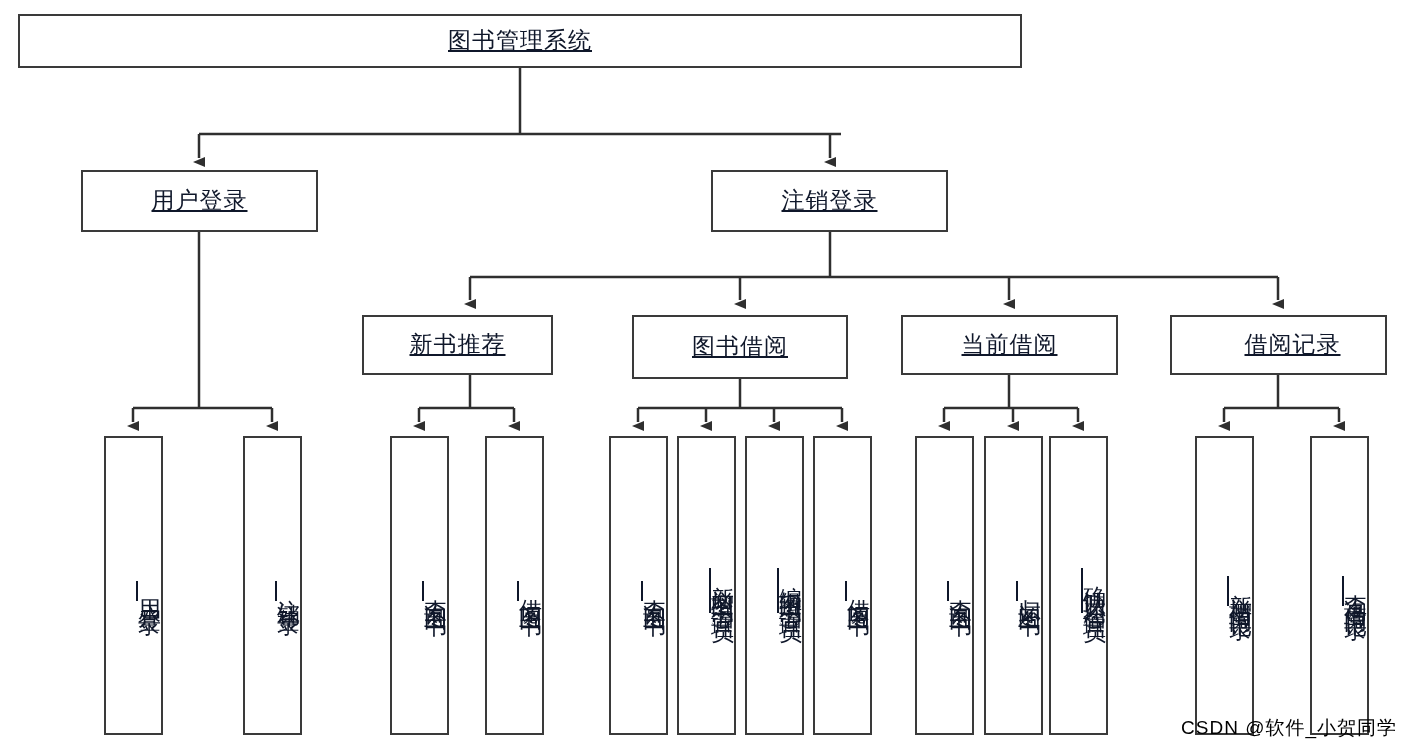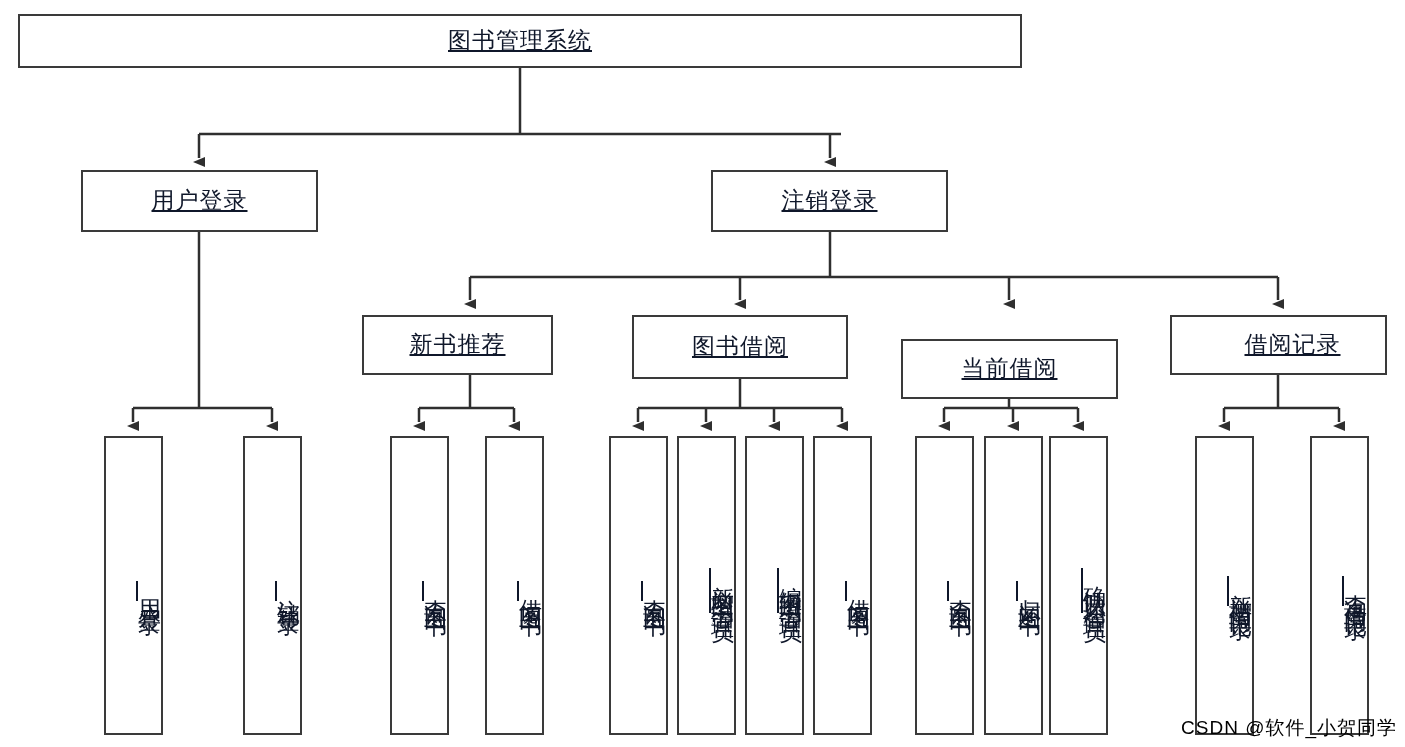--- a/index.html
+++ b/index.html
@@ -121,21 +121,21 @@
     </g>
   </svg>
 
   <div class="node root horiz" style="left: 18px; top: 14px; width: 1004px; height: 54px;">图书管理系统</div>
 
   <div class="node horiz" style="left: 81px; top: 170px; width: 237px; height: 62px;">用户登录</div>
   <div class="node horiz" style="left: 711px; top: 170px; width: 237px; height: 62px;">注销登录</div>
 
   <div class="node horiz" style="left: 362px; top: 315px; width: 191px; height: 60px;">新书推荐</div>
   <div class="node horiz" style="left: 632px; top: 315px; width: 216px; height: 64px;">图书借阅</div>
-  <div class="node horiz" style="left: 901px; top: 315px; width: 217px; height: 60px; margin-top: 24px;">当前借阅</div>
+  <div class="node horiz" style="left: 901px; top: 315px; width: 217px; height: 60px;">当前借阅</div>
   <div class="node horiz" style="left: 1170px; top: 315px; width: 217px; height: 60px; padding-left: 28px;">借阅记录</div>
 
   <div class="node vert" style="left: 104px; top: 436px; width: 59px; height: 299px;">用户登录</div>
   <div class="node vert" style="left: 243px; top: 436px; width: 59px; height: 299px;">注销登录</div>
   <div class="node vert" style="left: 390px; top: 436px; width: 59px; height: 299px;">查询图书</div>
   <div class="node vert" style="left: 485px; top: 436px; width: 59px; height: 299px;">借阅图书</div>
   <div class="node vert" style="left: 609px; top: 436px; width: 59px; height: 299px;">查询图书</div>
   <div class="node vert" style="left: 677px; top: 436px; width: 59px; height: 299px;">新增图书（管理员）</div>
   <div class="node vert" style="left: 745px; top: 436px; width: 59px; height: 299px;">编辑图书（管理员）</div>
   <div class="node vert" style="left: 813px; top: 436px; width: 59px; height: 299px;">借阅图书</div>

